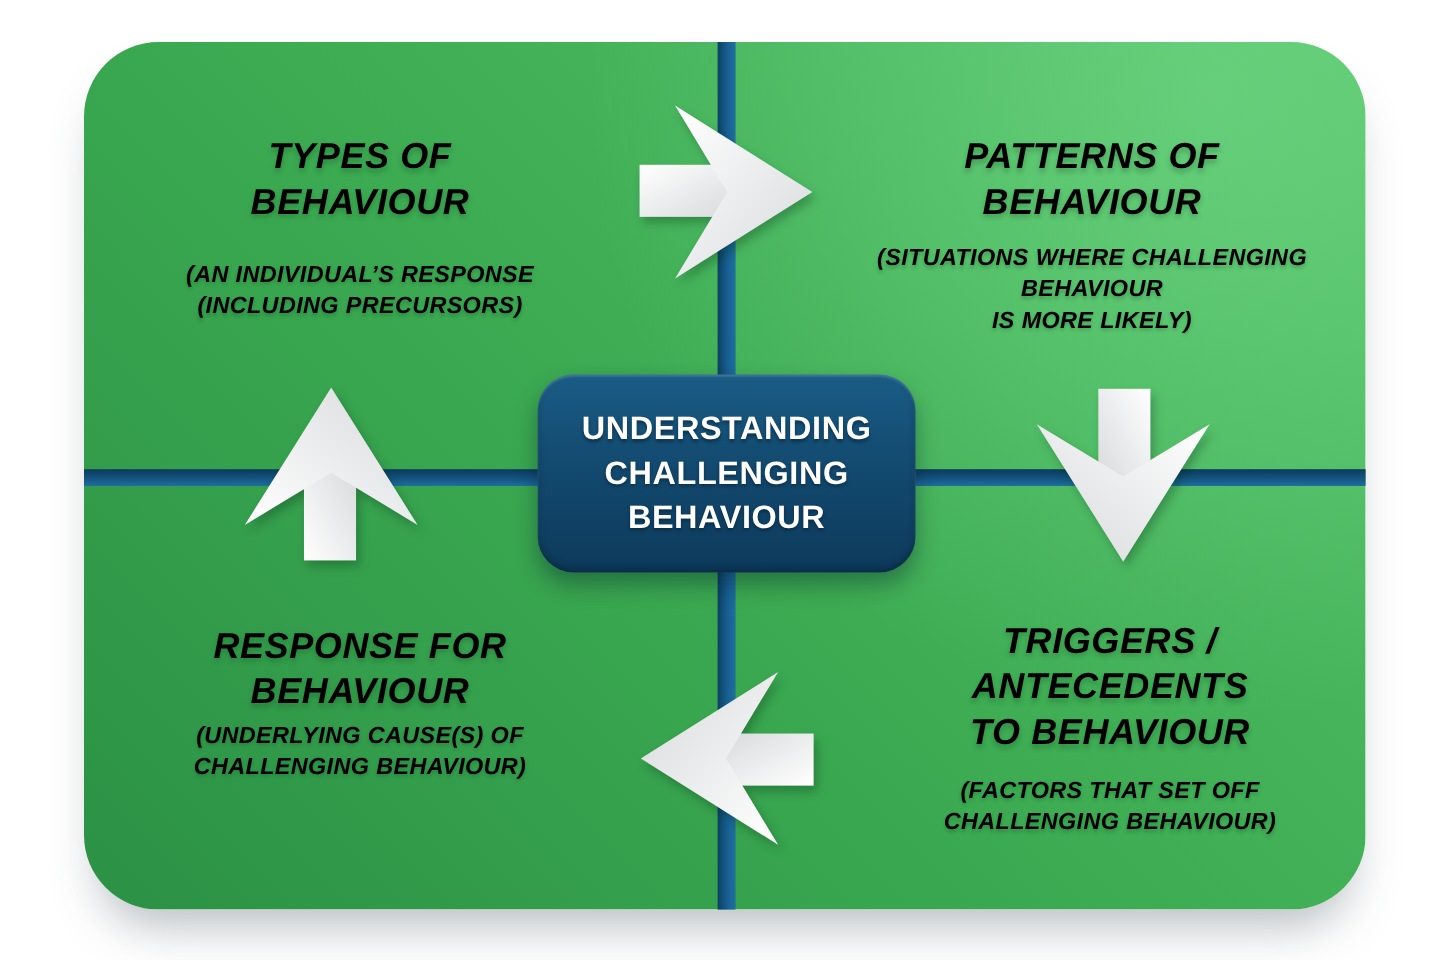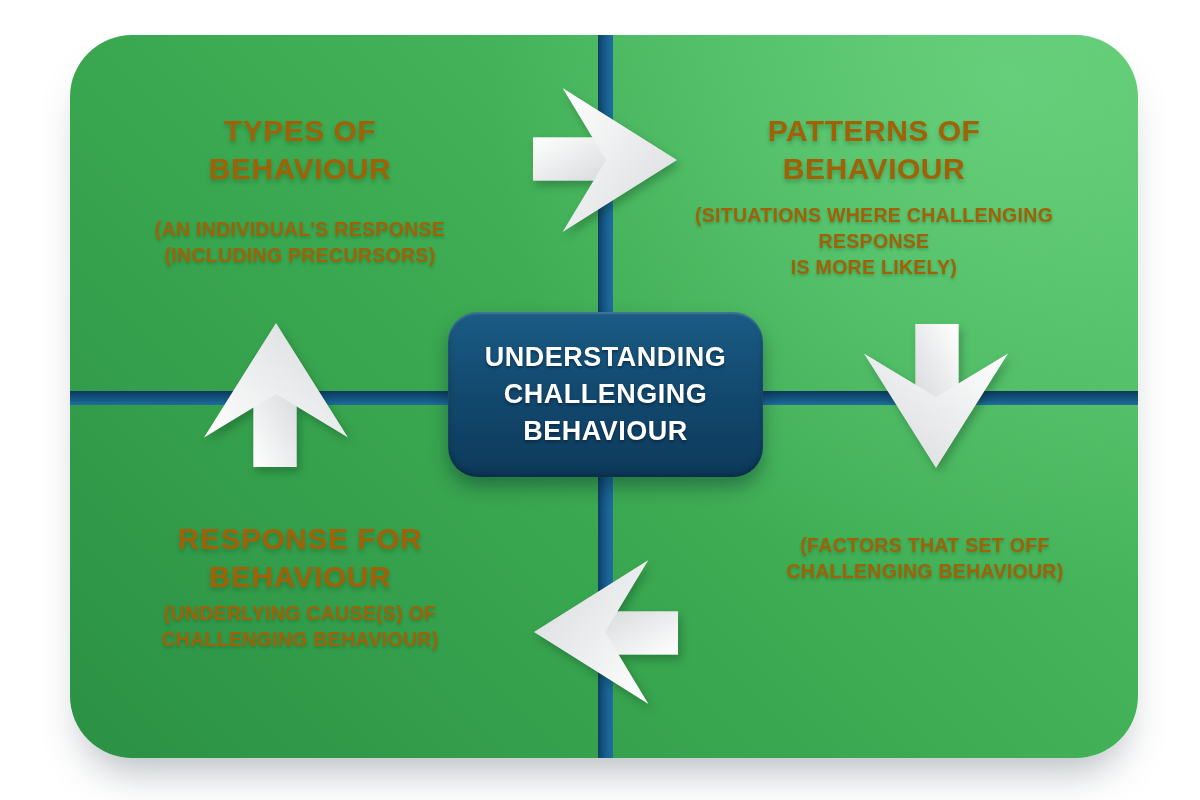--- a/index.html
+++ b/index.html
@@ -69,40 +69,41 @@
     line-height: 37px;
     letter-spacing: 0.5px;
     text-align: center;
     white-space: pre-line;
     text-shadow: 0 2px 3px rgba(0,15,30,0.45);
   }
   
   .quad {
     position: absolute;
     text-align: center;
-    color: #a16207;
+    color: #000000;
+    font-style: italic;
   }
   .quad .heading {
     font-size: 30px;
     font-weight: 700;
     line-height: 38px;
     letter-spacing: 0.5px;
     white-space: pre-line;
     text-shadow: 0 3px 4px rgba(15,70,30,0.30);
   }
   .quad .subtext {
     font-size: 19.5px;
     font-weight: 700;
     line-height: 26px;
     letter-spacing: 0.3px;
     white-space: pre-line;
     text-shadow: 0 2px 3px rgba(15,70,30,0.28);
   }
   .quad-tl { left: 85px;  top: 112px; width: 430px; }
-  .quad-tr { left: 649px; top: 112px; width: 450px; }
+  .quad-tr { left: 685px; top: 112px; width: 450px; }
   .quad-bl { left: 85px;  top: 520px; width: 430px; }
   .quad-br { left: 695px; top: 516px; width: 460px; }
   .quad-tl .subtext { margin-top: 28px; }
   .quad-tr .subtext { margin-top: 14px; }
   .quad-bl .subtext { margin-top: 4px; }
   .quad-br .subtext { margin-top: 16px; }
   
   .arrow {
     position: absolute;
     width: 148px;
@@ -168,32 +169,35 @@
     <div class="heading">TYPES OF
 BEHAVIOUR</div>
     <div class="subtext">(AN INDIVIDUAL’S RESPONSE
 (INCLUDING PRECURSORS)</div>
   </div>
 
   <div class="quad quad-tr">
     <div class="heading">PATTERNS OF
 BEHAVIOUR</div>
     <div class="subtext">(SITUATIONS WHERE CHALLENGING
-RESPONSE
+BEHAVIOUR
 IS MORE LIKELY)</div>
   </div>
 
   <div class="quad quad-bl">
     <div class="heading">RESPONSE FOR
 BEHAVIOUR</div>
     <div class="subtext">(UNDERLYING CAUSE(S) OF
 CHALLENGING BEHAVIOUR)</div>
   </div>
 
   <div class="quad quad-br">
+    <div class="heading">TRIGGERS /
+ANTECEDENTS
+TO BEHAVIOUR</div>
     <div class="subtext">(FACTORS THAT SET OFF
 CHALLENGING BEHAVIOUR)</div>
   </div>
 
   <div class="center-box">
     <div class="center-text">UNDERSTANDING
 CHALLENGING
 BEHAVIOUR</div>
   </div>
 

